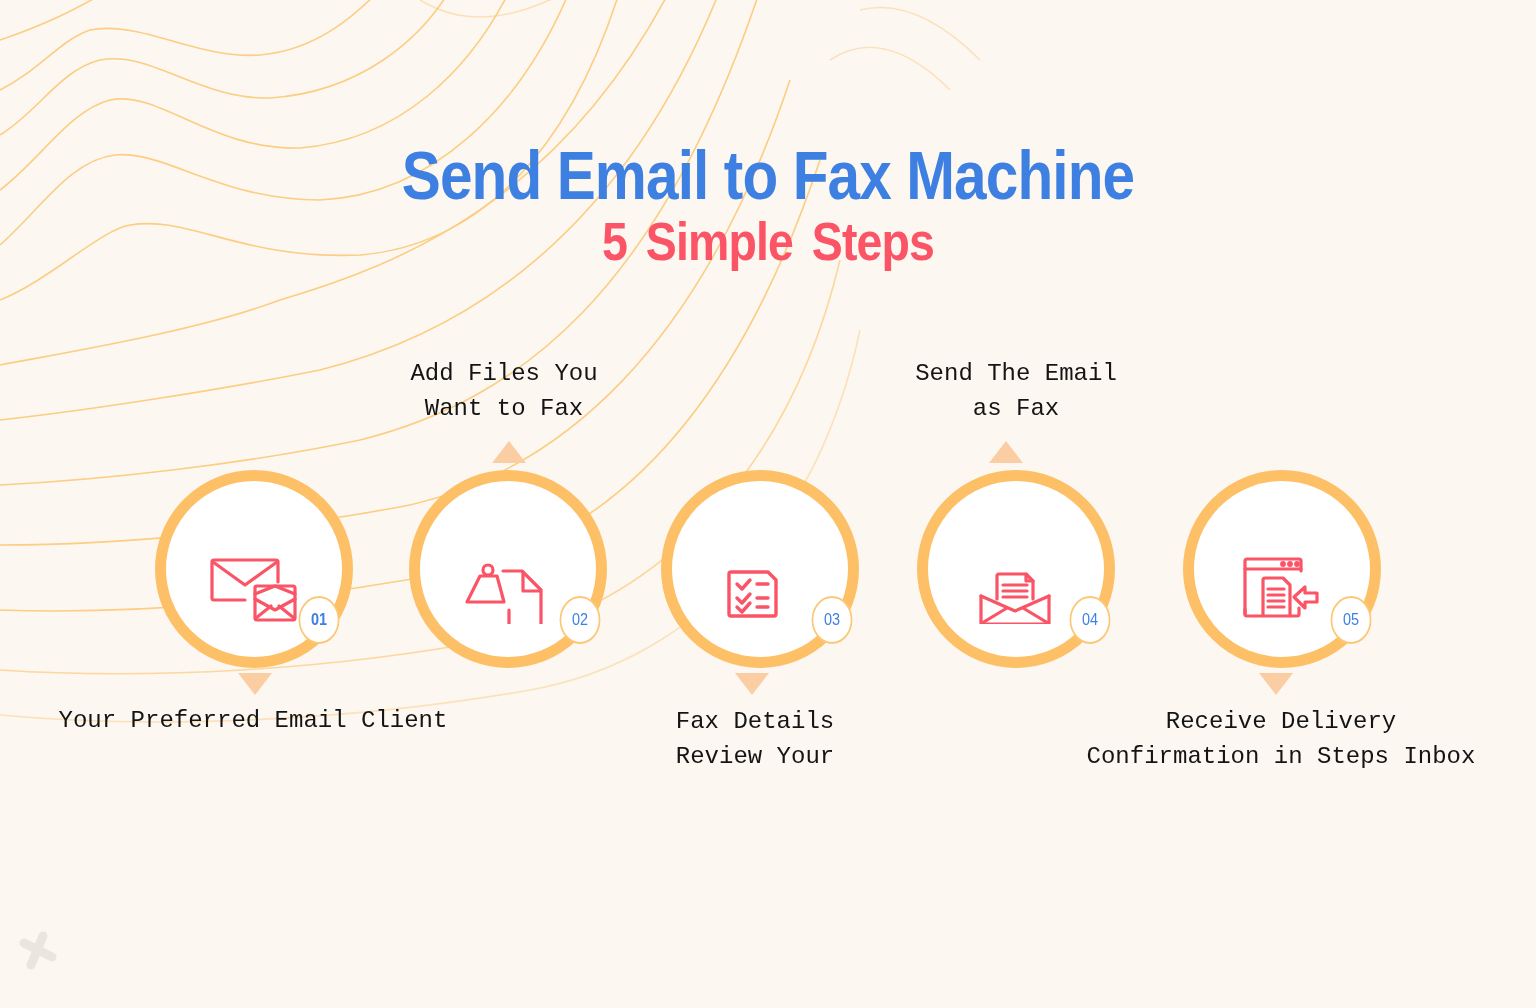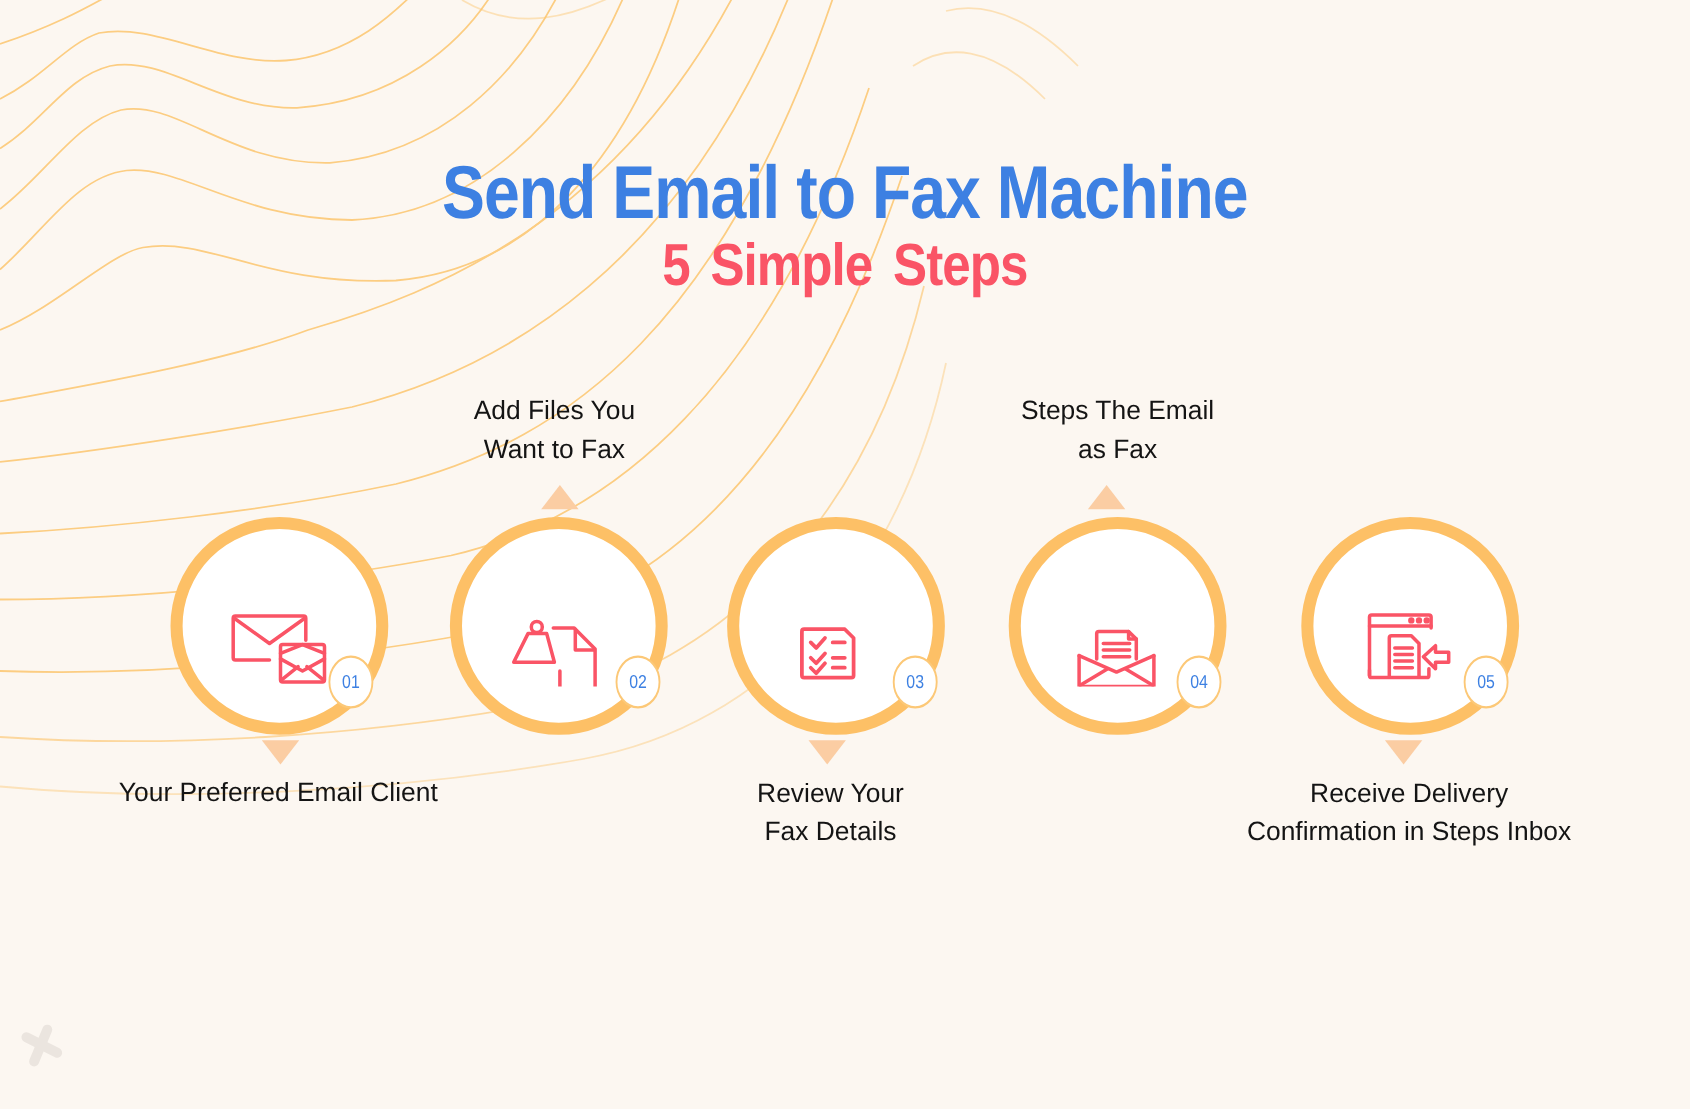--- a/index.html
+++ b/index.html
@@ -7,21 +7,21 @@
   .bg-lines { position:absolute; left:0; top:0; width:1536px; height:1008px; }
   .title { position:absolute; left:0; width:1536px; text-align:center; font-family:"Liberation Sans", sans-serif; font-weight:bold; letter-spacing:-1px; transform:scaleX(0.86); transform-origin:center; }
   .title.main { top:136px; font-size:68px; color:#3d80e2; }
   .title.sub { top:210px; font-size:54px; color:#fa5466; word-spacing:8px; }
   .step { position:absolute; width:200px; height:200px; }
   .ring { position:absolute; left:0; top:0; width:176px; height:176px; border-radius:50%; border:11px solid #fdc066; background:#ffffff; }
   .icon { position:absolute; left:44px; top:44px; width:110px; height:110px; }
   .badge { position:absolute; width:44px; height:44px; border-radius:50%; background:#fff; border:2px solid #fcc877; color:#3d80e2; font-size:17px; text-align:center; line-height:44px; transform:scaleX(0.85); }
   .tri-up { position:absolute; width:0; height:0; border-left:17px solid transparent; border-right:17px solid transparent; border-bottom:22px solid #fbcda3; }
   .tri-down { position:absolute; width:0; height:0; border-left:17px solid transparent; border-right:17px solid transparent; border-top:22px solid #fbcda3; }
-  .label { position:absolute; width:400px; text-align:center; font-family:Liberation Sans, sans-serif; font-size:24px; line-height:35px; color:#141414; }
+  .label { position:absolute; width:400px; text-align:center; font-family:Liberation Mono, monospace; font-size:24px; line-height:35px; color:#141414; }
   .logo { position:absolute; left:18px; top:930px; width:42px; height:42px; }
 </style>
 </head>
 <body>
 
 <svg class="bg-lines" viewBox="0 0 1536 1008" fill="none" stroke="#fcc66f" stroke-width="1.6">
   <g opacity="0.85">
     <path d="M0 40 C60 20 90 0 110 -10"></path>
     <path d="M0 90 C40 70 60 40 90 30 C140 20 200 60 260 55 C320 50 360 10 380 -10"></path>
     <path d="M0 135 C40 110 60 70 100 60 C150 50 200 100 270 98 C360 92 420 40 450 -10"></path>
@@ -39,21 +39,21 @@
   <g opacity="0.45">
     <path d="M420 0 C470 30 520 15 560 -5"></path>
     <path d="M830 60 C860 40 900 40 950 90"></path>
     <path d="M860 10 C900 0 940 20 980 60"></path>
   </g>
 </svg>
 
 <div class="title main">Send Email to Fax Machine</div>
 <div class="title sub">5  Simple Steps</div>
 
-<div class="step" style="left:155px; top:470px;">
+<div class="step" style="left:155px; top:470px;font-weight:bold;">
   <div class="ring"></div>
   <svg class="icon" viewBox="0 0 110 110" fill="none" stroke="#fa5466" stroke-width="3.2" stroke-linejoin="round" stroke-linecap="round">
     <path d="M46 86 H15 a2 2 0 0 1 -2 -2 V48 a2 2 0 0 1 2 -2 H77 a2 2 0 0 1 2 2 V68"></path>
     <path d="M14 48 L46 71 L78 48"></path>
     <rect x="56" y="72" width="40" height="34" rx="2"></rect>
     <path d="M56 85 L76 96 L96 85"></path>
     <path d="M57 104 L72 92 M95 104 L80 92"></path>
     <path d="M56 80 L76 72 L96 80"></path>
   </svg>
   <div class="badge" style="left:140px; top:126px;">01</div>
@@ -85,39 +85,39 @@
     <path d="M24 60 a2 2 0 0 1 2 -2 H63 L71 66 V100 a2 2 0 0 1 -2 2 H26 a2 2 0 0 1 -2 -2 Z"></path>
     <path d="M32 70 L37 75 L45 66"></path>
     <path d="M32 84 L37 89 L45 80"></path>
     <path d="M32 98 L37 103 L45 94" transform="translate(0,-5)"></path>
     <path d="M52 70 H63 M52 84 H63 M52 93 H63"></path>
   </svg>
   <div class="badge" style="left:147px; top:126px;">03</div>
 </div>
 <div class="tri-down" style="left:735px; top:673px;"></div>
 <div class="label" style="left:555px; top:704px;">
+  <div>Fax Details</div>
   <div>Review Your</div>
-  <div>Fax Details</div>
 </div>
 
 <div class="step" style="left:917px; top:470px;text-decoration:underline;">
   <div class="ring"></div>
   <svg class="icon" viewBox="0 0 110 110" fill="none" stroke="#fa5466" stroke-width="3.2" stroke-linejoin="round" stroke-linecap="round">
     <path d="M36 85 V62 a2 2 0 0 1 2 -2 H65 L72 67 V85"></path>
     <path d="M65 60 V67 H72"></path>
     <path d="M42 71 H66 M42 77 H66 M42 83 H66"></path>
     <path d="M20 82 V110 H88 V82"></path>
     <path d="M20 82 L54 97 L88 82"></path>
     <path d="M21 109 L46 94 M87 109 L62 94"></path>
   </svg>
   <div class="badge" style="left:149px; top:126px;">04</div>
 </div>
 <div class="tri-up" style="left:989px; top:441px;"></div>
 <div class="label" style="left:816px; top:356px;">
-  <div>Steps The Email</div>
+  <div>Send The Email</div>
   <div>as Fax</div>
 </div>
 
 <div class="step" style="left:1183px; top:470px;">
   <div class="ring"></div>
   <svg class="icon" viewBox="0 0 110 110" fill="none" stroke="#fa5466" stroke-width="3.2" stroke-linejoin="round" stroke-linecap="round">
     <path d="M74 79 V69 a2 2 0 0 0 -2 -2 H20 a2 2 0 0 0 -2 2 V122" transform="translate(0,-22)"></path>
     <path d="M18 95 V100 a2 2 0 0 0 2 2 H70 a2 2 0 0 0 2 -2 V94"></path>
     <path d="M18 56 H74" transform="translate(0,-1)"></path>
     <circle cx="56" cy="50" r="1.3" fill="#fa5466"></circle>

